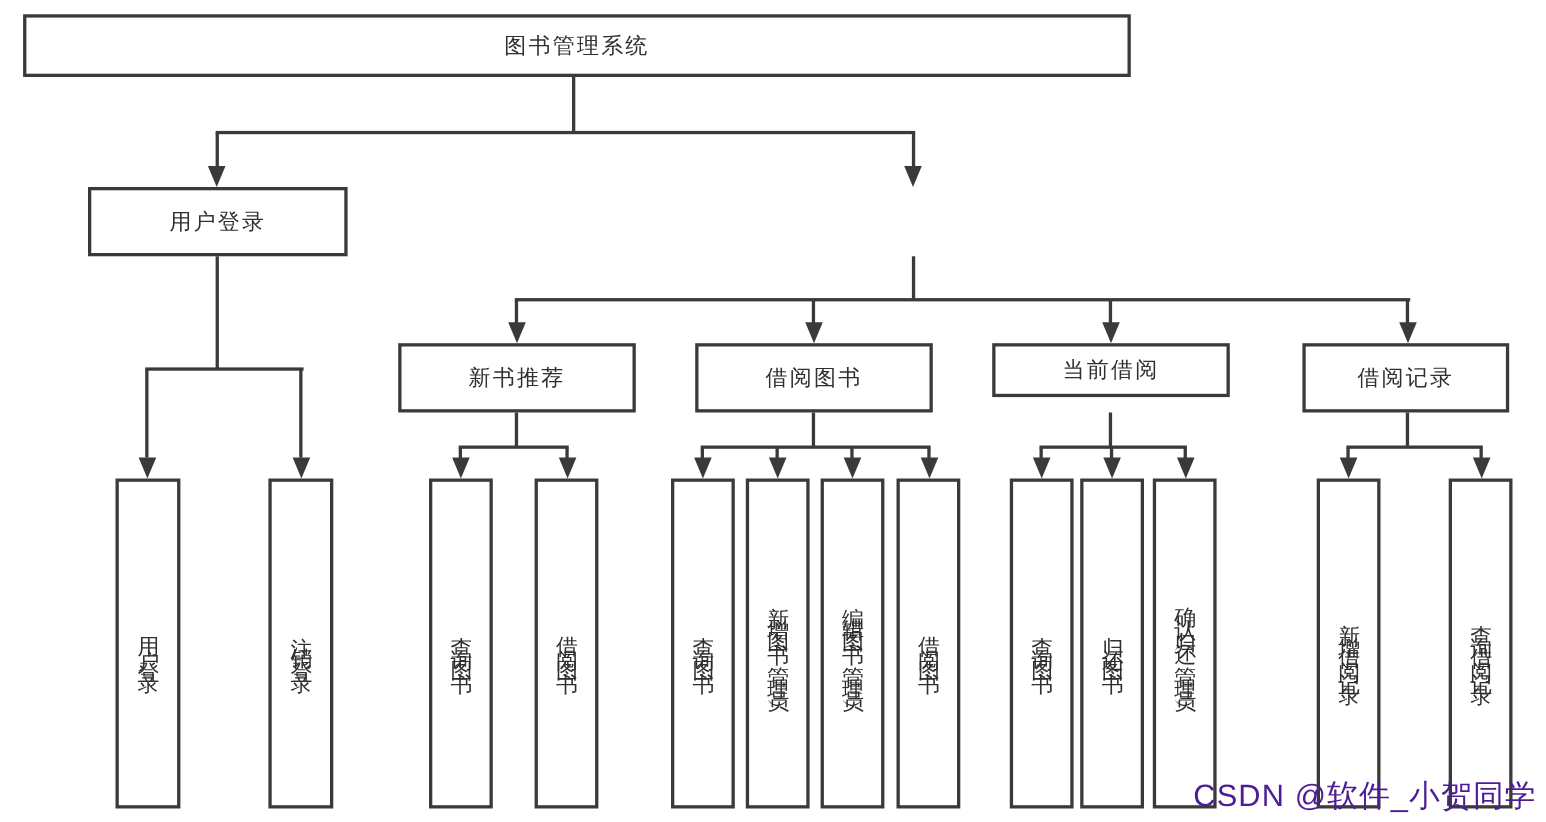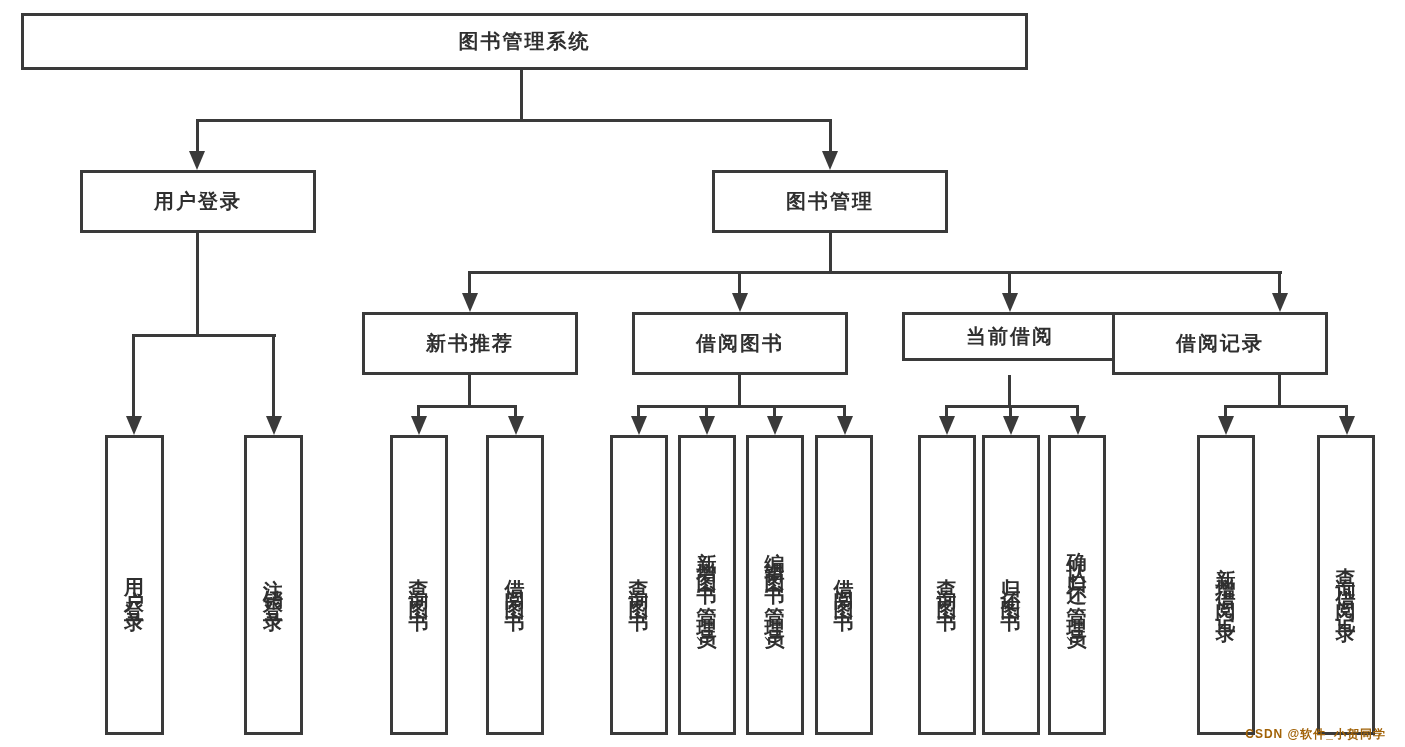--- a/index.html
+++ b/index.html
@@ -3,21 +3,20 @@
 <meta charset="utf-8">
 <style>
   html, body { margin: 0; padding: 0; background: #ffffff; }
   #stage {
     position: relative;
     width: 1405px;
     height: 747px;
     background: #ffffff;
     font-family: "Liberation Sans", sans-serif;
     overflow: hidden;
-    font-weight: bold;
   }
   .box {
     position: absolute;
     box-sizing: border-box;
     background: #ffffff;
     border: 3px solid #3a3a3a;
     display: flex;
     align-items: center;
     justify-content: center;
     color: #2f2f2f;
@@ -38,58 +37,55 @@
   .arrow {
     position: absolute;
     width: 0;
     height: 0;
     border-left: 8px solid transparent;
     border-right: 8px solid transparent;
     border-top: 19px solid #3a3a3a;
   }
   .watermark {
     position: absolute;
-    right: 19px;
+    right: 8px;
     bottom: 4px;
-    font-size: 12px;
-    color: #a16207;
+    font-size: 28px;
+    color: #4c1d95;
     letter-spacing: 1px;
     white-space: nowrap;
   }
 </style>
 </head>
 <body>
 
 <div id="stage">
 
   <div class="box" style="left:21px; top:13px; width:1007px; height:57px;">
     <span>图书管理系统</span>
   </div>
 
   <div class="box" style="left:80px; top:170px; width:236px; height:63px;">
     <span>用户登录</span>
   </div>
 
-  <div class="box" style="left:712px; top:170px; width:236px; height:63px;">
-    <span>图书管理</span>
-  </div>
 
   <div class="box" style="left:362px; top:312px; width:216px; height:63px;">
     <span>新书推荐</span>
   </div>
 
   <div class="box" style="left:632px; top:312px; width:216px; height:63px;">
     <span>借阅图书</span>
   </div>
 
   <div class="box" style="left:902px; top:312px; width:216px; height:49px;">
     <span>当前借阅</span>
   </div>
 
-  <div class="box" style="left:1112px; top:312px; width:216px; height:63px;">
+  <div class="box" style="left:1184px; top:312px; width:188px; height:63px;">
     <span>借阅记录</span>
   </div>
 
   <div class="box vbox" style="left:105px; top:435px; width:59px; height:300px;">
     <span>用户登录</span>
   </div>
 
   <div class="box vbox" style="left:244px; top:435px; width:59px; height:300px;">
     <span>注销登录</span>
   </div>

